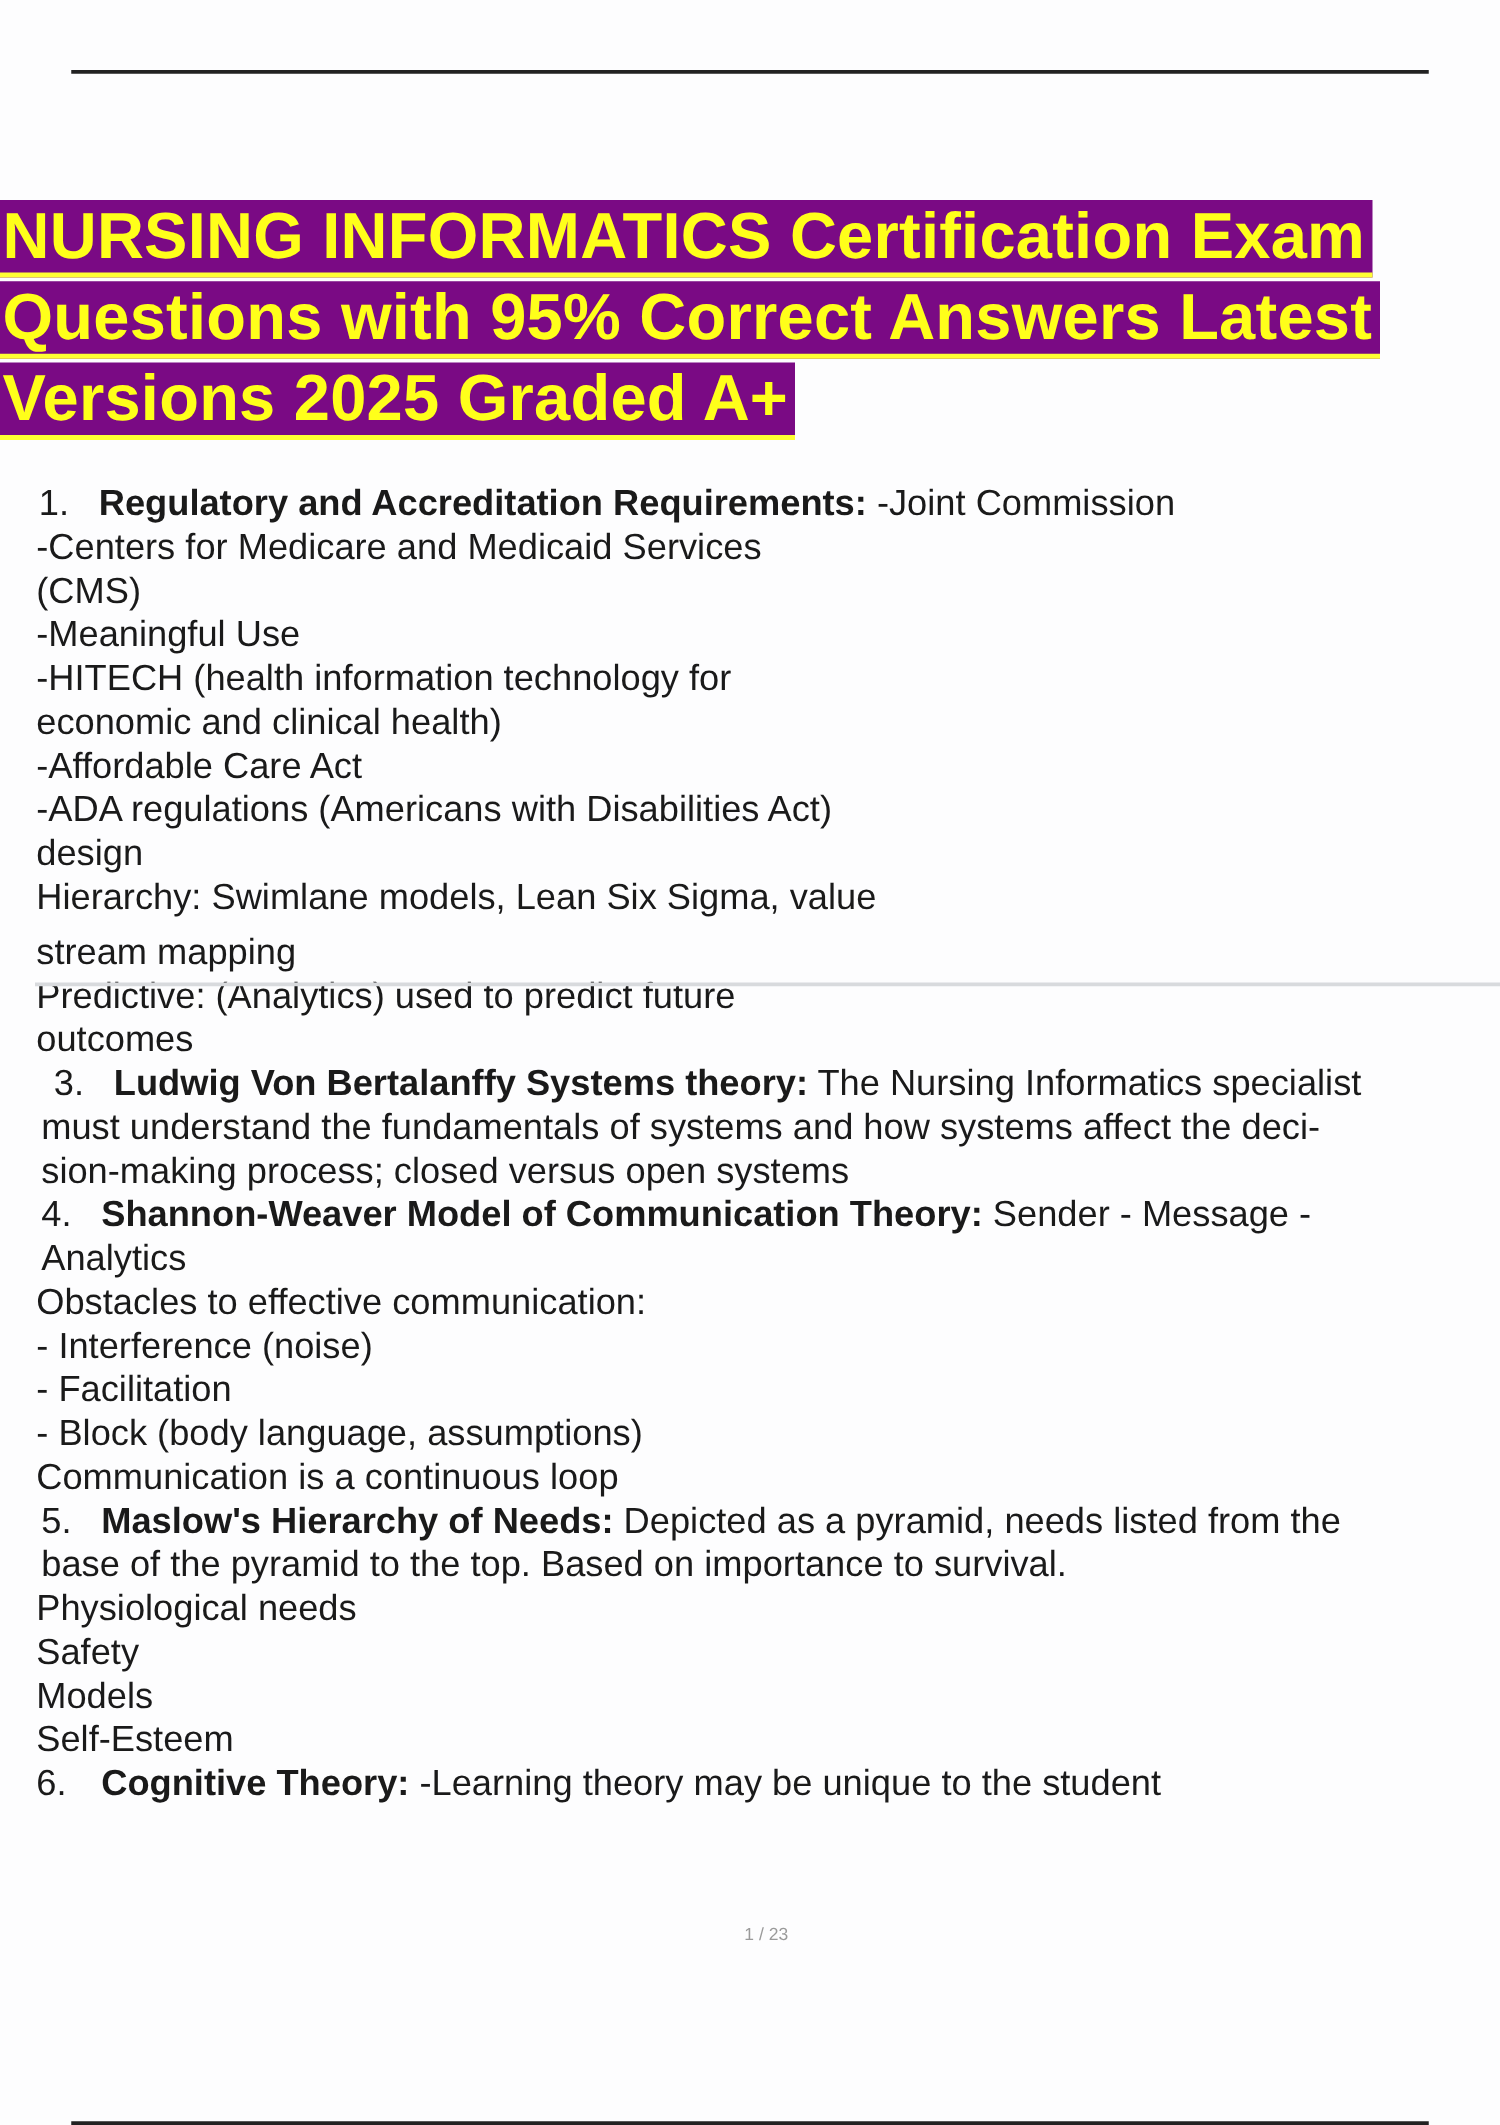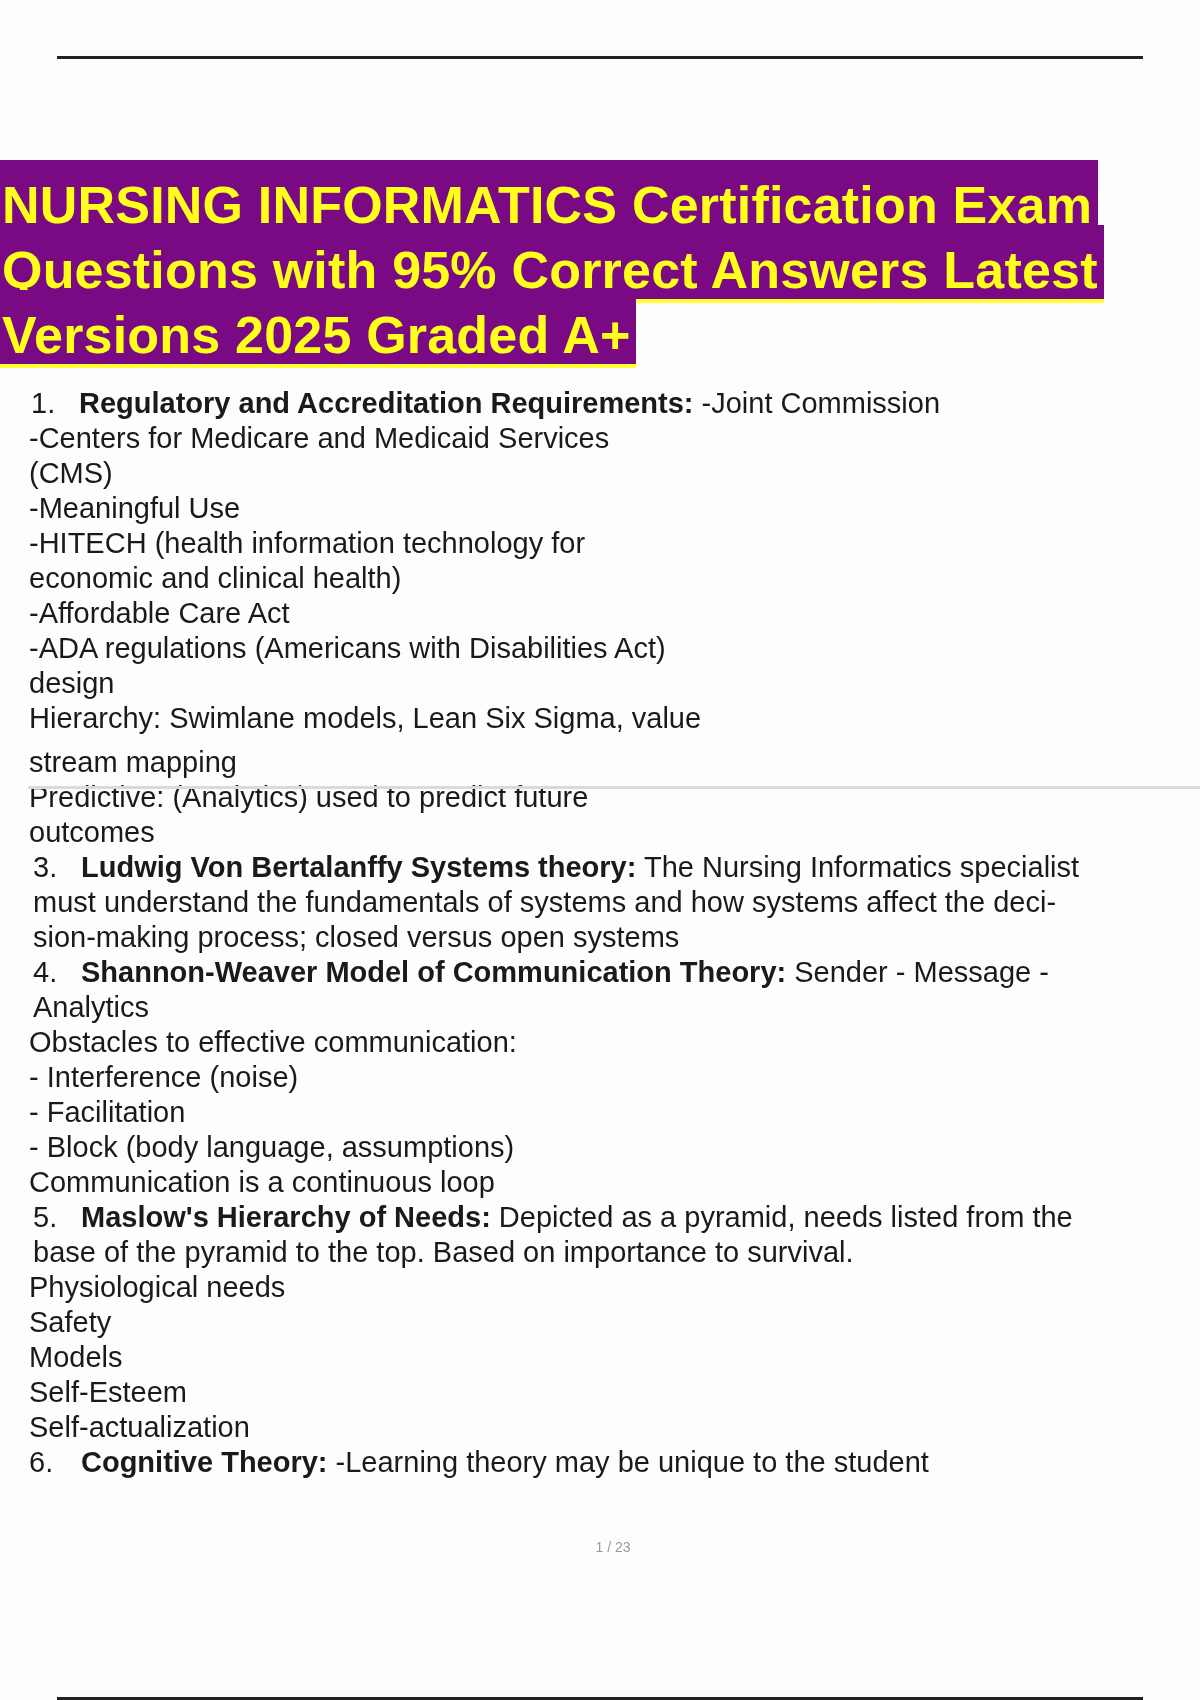--- a/index.html
+++ b/index.html
@@ -38,21 +38,21 @@
     white-space: nowrap;
     overflow: visible;
   }
   .title-line span {
     display: inline-block;
     background: #7a0a84;
     color: #ffff1a;
     font-weight: bold;
     font-size: 52px;
     line-height: 58px;
-    padding: 16px 6px 0 2px;
+    padding: 0 6px 0 2px;
     border-bottom: 4px solid #ffff33;
     letter-spacing: 0.2px;
   }
 
   .content {
     position: absolute;
     left: 31px;
     top: 386px;
     width: 1160px;
     font-size: 29px;
@@ -112,21 +112,21 @@
   <div class="line" style="margin-left:-2px">-Affordable Care Act</div>
   <div class="line" style="margin-left:-2px">-ADA regulations (Americans with Disabilities Act)</div>
 
   <div class="line" style="margin-left:-2px">design</div>
   <div class="line" style="margin-left:-2px">Hierarchy: Swimlane models, Lean Six Sigma, value</div>
   <div style="height:9px"></div>
   <div class="line" style="margin-left:-2px">stream mapping</div>
   <div class="line" style="margin-left:-2px">Predictive: (Analytics) used to predict future</div>
   <div class="line" style="margin-left:-2px">outcomes</div>
 
-  <div class="line" style="margin-left:2px">
+  <div class="line" style="margin-left:12px">
     <span class="num">3.</span><b>Ludwig Von Bertalanffy Systems theory:</b><span> The Nursing Informatics specialist</span>
   </div>
   <div class="line" style="margin-left:2px">must understand the fundamentals of systems and how systems affect the deci-</div>
   <div class="line" style="margin-left:2px">sion-making process; closed versus open systems</div>
 
   <div class="line" style="margin-left:2px">
     <span class="num">4.</span><b>Shannon-Weaver Model of Communication Theory:</b><span> Sender - Message -</span>
   </div>
   <div class="line" style="margin-left:2px">Analytics</div>
   <div class="line" style="margin-left:-2px">Obstacles to effective communication:</div>
@@ -136,21 +136,20 @@
   <div class="line" style="margin-left:-2px">Communication is a continuous loop</div>
 
   <div class="line" style="margin-left:2px">
     <span class="num">5.</span><b>Maslow's Hierarchy of Needs:</b><span> Depicted as a pyramid, needs listed from the</span>
   </div>
   <div class="line" style="margin-left:2px">base of the pyramid to the top. Based on importance to survival.</div>
   <div class="line" style="margin-left:-2px">Physiological needs</div>
   <div class="line" style="margin-left:-2px">Safety</div>
   <div class="line" style="margin-left:-2px">Models</div>
   <div class="line" style="margin-left:-2px">Self-Esteem</div>
-  <div class="line" style="margin-left:-2px">Self-actualization</div>
 
   <div class="line" style="margin-left:-2px">
     <span class="num" style="min-width:52px">6.</span><b>Cognitive Theory:</b><span> -Learning theory may be unique to the student</span>
   </div>
 </div>
 
 <div class="sep"></div>
 
 <div class="page-indicator">1 / 23</div>
 

